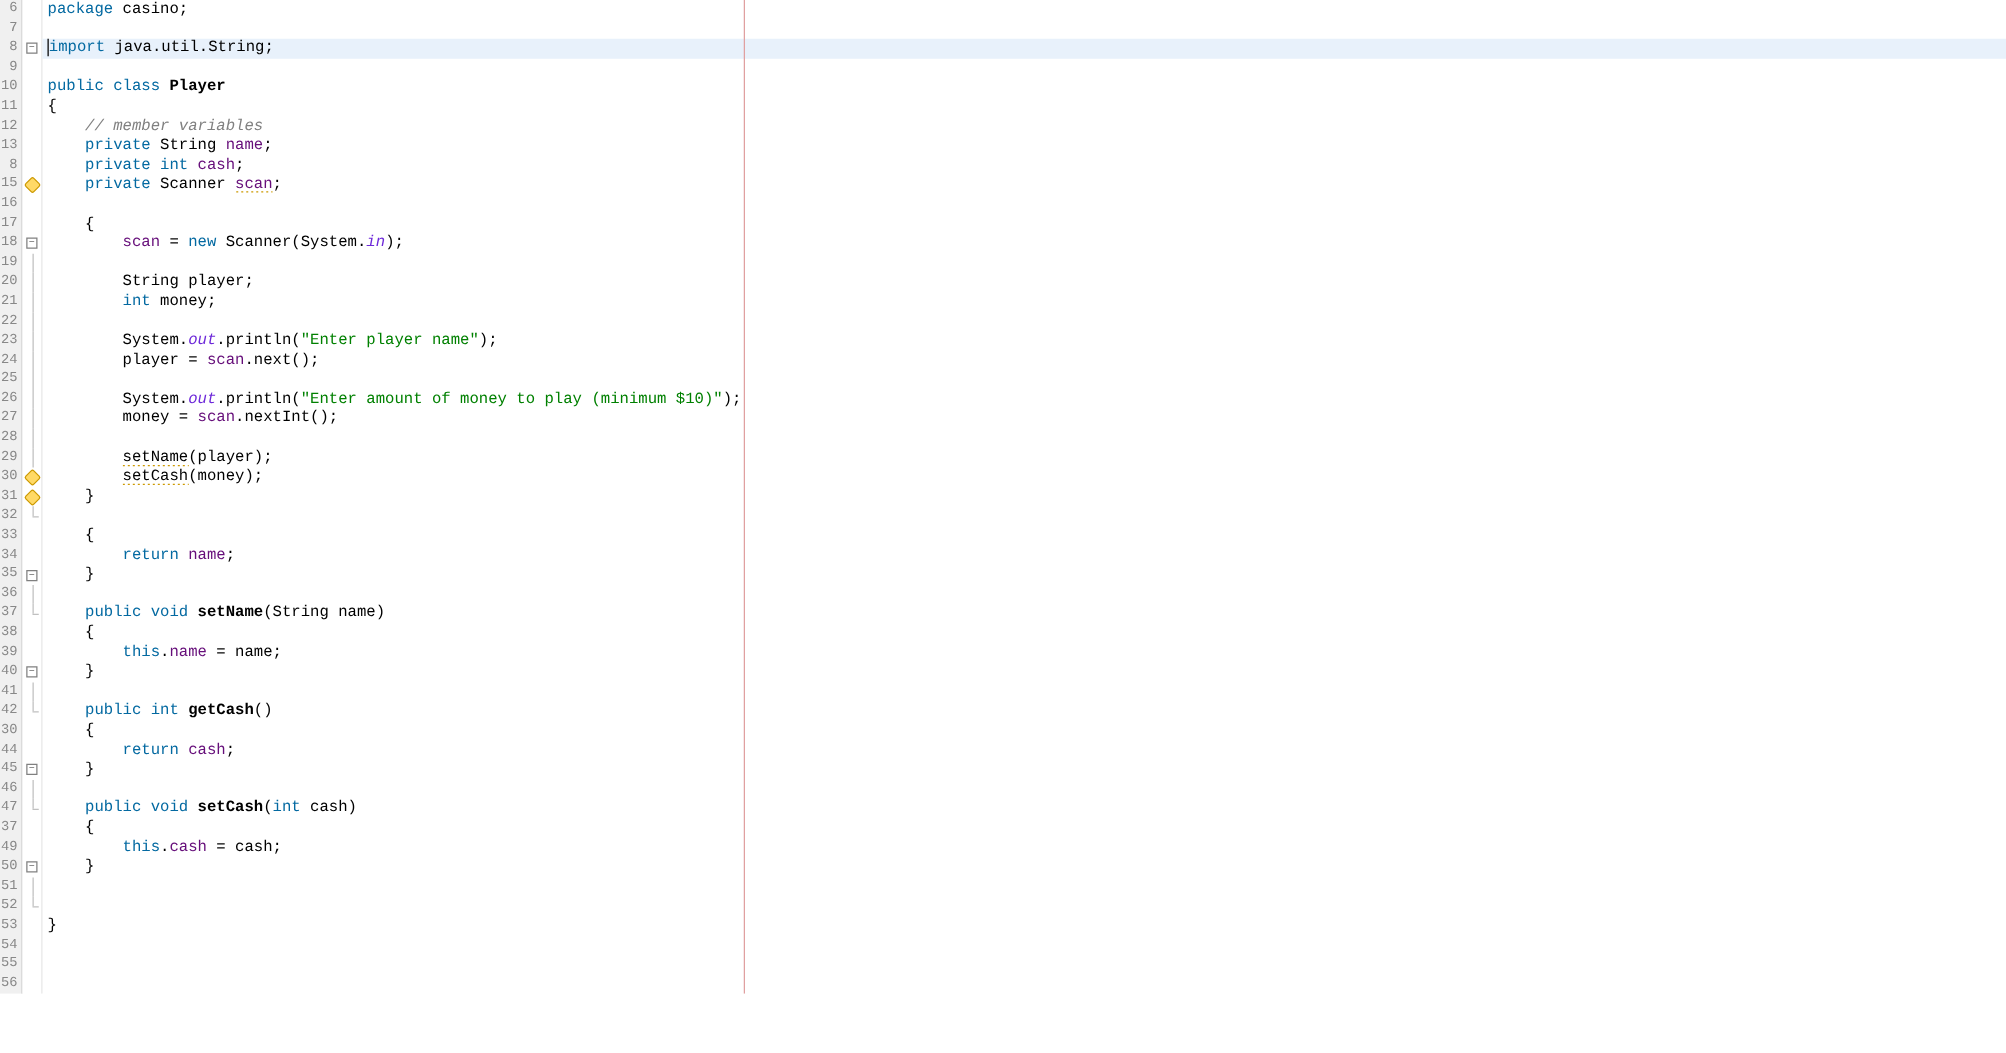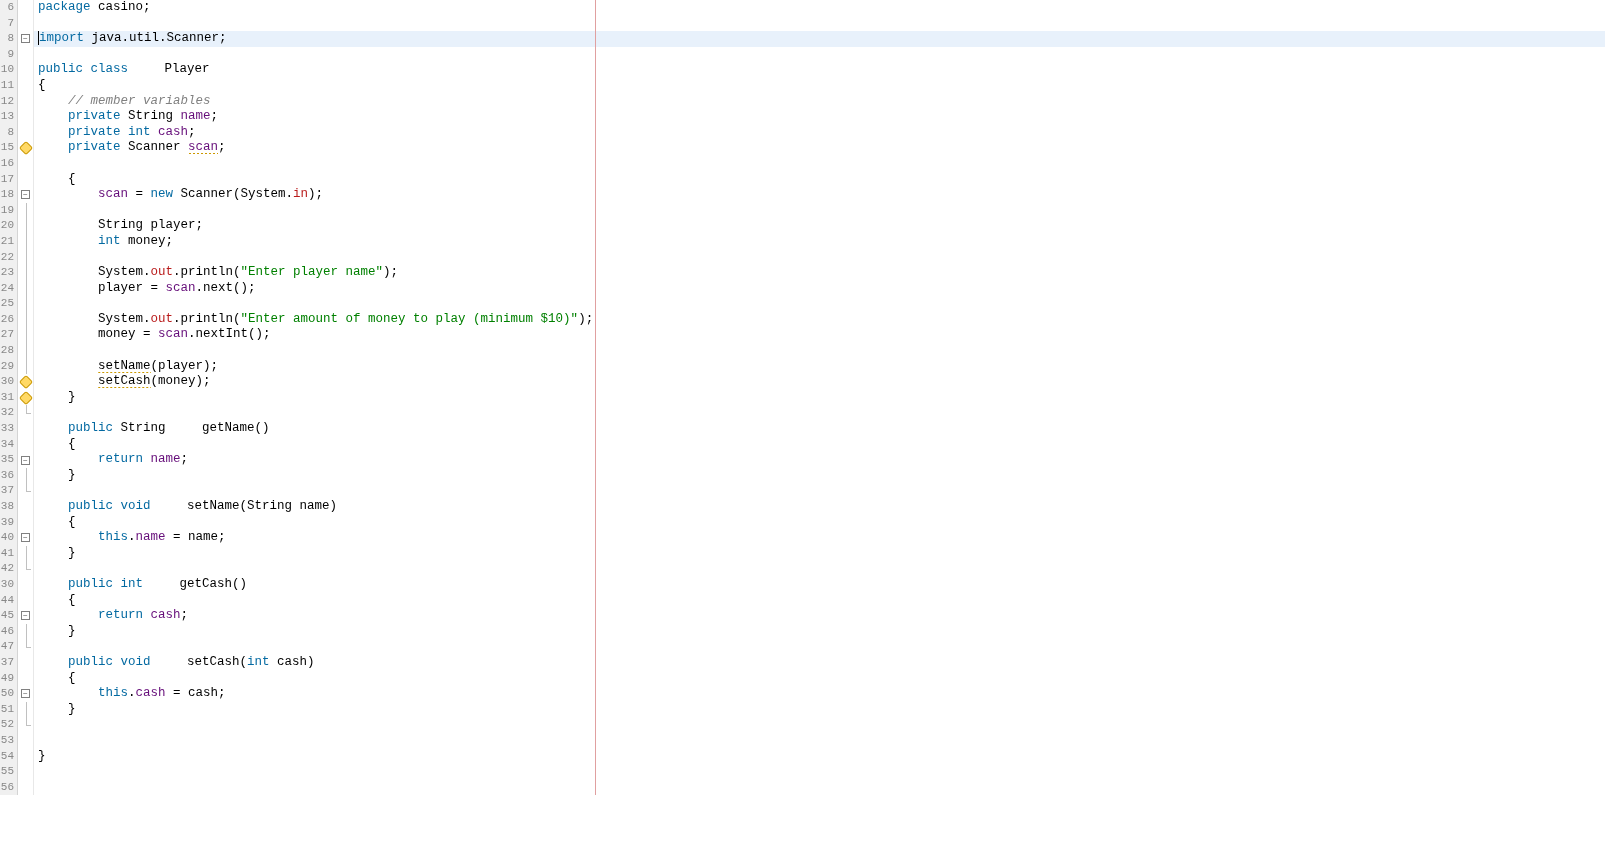--- a/index.html
+++ b/index.html
@@ -85,25 +85,25 @@
   }
   .margin-line {
     position: absolute;
     top: 0;
     bottom: 0;
     width: 1px;
     background: #e0a0a0;
     left: 561px;
   }
   .kw { color: #0369a1; }
-  .bold { font-weight: normal; margin-left: 29px; }
+  .bold { font-weight: bold; }
   .comment { color: #808080; font-style: italic; }
   .string { color: #008000; }
   .field { color: #660e7a; }
-  .static-field { color: #b91c1c; }
+  .static-field { color: #6d28d9; font-style: italic; }
   .warn-underline { background-image: linear-gradient(to right, #cc9900 50%, transparent 50%); background-size: 4px 1px; background-repeat: repeat-x; background-position: bottom; }
   .caret { border-left: 1px solid #000; }
 </style>
 </head>
 <body>
 
 <div class="editor">
   <div class="gutter" id="gutter">
       <div class="gutter-line">6</div>
       <div class="gutter-line">7</div>
@@ -270,21 +270,21 @@
       </div>
       <div class="fold-line"></div>
       <div class="fold-line"></div>
       <div class="fold-line"></div>
       <div class="fold-line"></div>
     </div>
   <div class="code" id="code-area">
     <div class="margin-line"></div>
   <div class="code-line"><span class="kw">package</span><span> casino;</span></div>
       <div class="code-line"><span></span></div>
-      <div class="code-line highlight-line"><span class="caret"></span><span class="kw">import</span><span> java.util.Scanner;</span></div>
+      <div class="code-line highlight-line"><span class="caret"></span><span class="kw">import</span><span> java.util.String;</span></div>
       <div class="code-line"><span></span></div>
       <div class="code-line"><span class="kw">public class</span><span> </span><span class="bold">Player</span></div>
       <div class="code-line"><span>{</span></div>
       <div class="code-line"><span>    </span><span class="comment">// member variables</span></div>
       <div class="code-line"><span>    </span><span class="kw">private</span><span> String </span><span class="field">name</span><span>;</span></div>
       <div class="code-line"><span>    </span><span class="kw">private int</span><span> </span><span class="field">cash</span><span>;</span></div>
       <div class="code-line"><span>    </span><span class="kw">private</span><span> Scanner </span><span class="field warn-underline">scan</span><span>;</span></div>
       <div class="code-line"><span></span></div>
       <div class="code-line"><span>    {</span></div>
       <div class="code-line"><span>        </span><span class="field">scan</span><span> = </span><span class="kw">new</span><span> Scanner(System.</span><span class="static-field">in</span><span>);</span></div>
@@ -295,21 +295,20 @@
       <div class="code-line"><span>        System.</span><span class="static-field">out</span><span>.println(</span><span class="string">"Enter player name"</span><span>);</span></div>
       <div class="code-line"><span>        player = </span><span class="field">scan</span><span>.next();</span></div>
       <div class="code-line"><span></span></div>
       <div class="code-line"><span>        System.</span><span class="static-field">out</span><span>.println(</span><span class="string">"Enter amount of money to play (minimum $10)"</span><span>);</span></div>
       <div class="code-line"><span>        money = </span><span class="field">scan</span><span>.nextInt();</span></div>
       <div class="code-line"><span></span></div>
       <div class="code-line"><span>        </span><span class="warn-underline">setName</span><span>(player);</span></div>
       <div class="code-line"><span>        </span><span class="warn-underline">setCash</span><span>(money);</span></div>
       <div class="code-line"><span>    }</span></div>
       <div class="code-line"><span></span></div>
-      <div class="code-line"><span>    </span><span class="kw">public</span><span> String </span><span class="bold">getName</span><span>()</span></div>
       <div class="code-line"><span>    {</span></div>
       <div class="code-line"><span>        </span><span class="kw">return</span><span> </span><span class="field">name</span><span>;</span></div>
       <div class="code-line"><span>    }</span></div>
       <div class="code-line"><span></span></div>
       <div class="code-line"><span>    </span><span class="kw">public void</span><span> </span><span class="bold">setName</span><span>(String name)</span></div>
       <div class="code-line"><span>    {</span></div>
       <div class="code-line"><span>        </span><span class="kw">this</span><span>.</span><span class="field">name</span><span> = name;</span></div>
       <div class="code-line"><span>    }</span></div>
       <div class="code-line"><span></span></div>
       <div class="code-line"><span>    </span><span class="kw">public int</span><span> </span><span class="bold">getCash</span><span>()</span></div>

